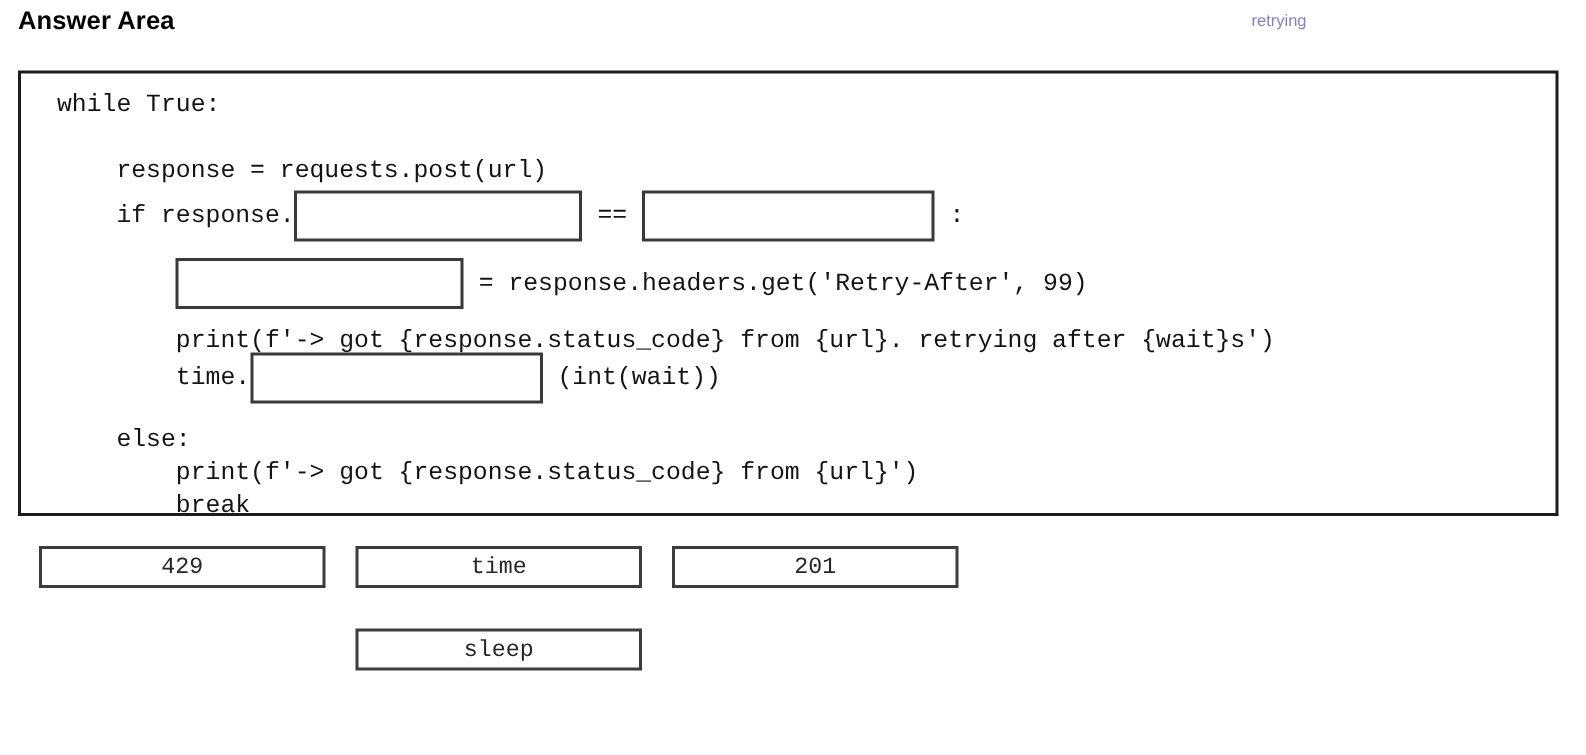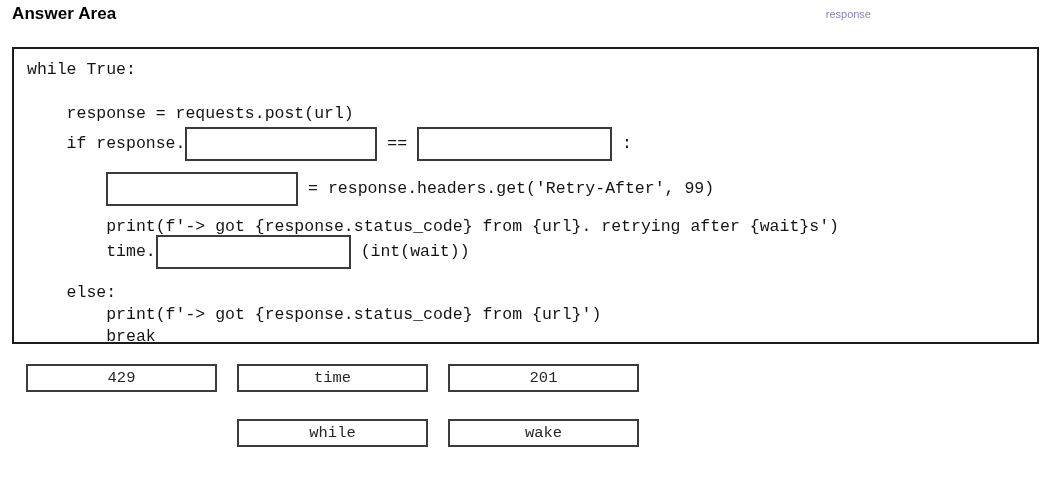--- a/index.html
+++ b/index.html
@@ -48,21 +48,21 @@
     left: 12px;
     top: 47px;
     width: 1027px;
     height: 297px;
     border: 2px solid #1c1c1c;
     background: #ffffff;
     box-sizing: border-box;
   }
   .code-area {
     position: absolute;
-    left: 1px; top: 0;
+    left: 12px; top: 0;
     width: 100%;
     height: 100%;
     font-family: "Liberation Mono", "DejaVu Sans Mono", monospace;
     font-size: 16.5px;
     color: #141414;
     white-space: pre;
   }
   .code-line {
     position: absolute;
     left: 0;
@@ -110,30 +110,29 @@
     align-items: center;
     justify-content: center;
     cursor: pointer;
   }
 </style>
 </head>
 <body>
 
 <div id="header">
   <div id="page-title">Answer Area</div>
-  <div id="watermark">response</div>
+  <div id="watermark">retrying</div>
 </div>
 
 <div id="code-panel">
   <div class="code-area" id="code-area"><div class="code-line" style="top: 9px; left: 12px;"><span class="code-txt">while True:</span></div><div class="code-line" style="top: 53px; left: 12px;"><span class="code-txt">    response = requests.post(url)</span></div><div class="code-line" style="top: 83px; left: 12px;"><span class="code-txt">    if response.</span><span class="slot" style="width: 192px; height: 34px;"></span><span class="code-txt"> == </span><span class="slot" style="width: 195px; height: 34px;"></span><span class="code-txt"> :</span></div><div class="code-line" style="top: 128px; left: 12px;"><span class="code-txt">        </span><span class="slot" style="width: 192px; height: 34px;"></span><span class="code-txt"> = response.headers.get('Retry-After', 99)</span></div><div class="code-line" style="top: 166px; left: 12px;"><span class="code-txt">        print(f'-&gt; got {response.status_code} from {url}. retrying after {wait}s')</span></div><div class="code-line" style="top: 191px; left: 12px;"><span class="code-txt">        time.</span><span class="slot" style="width: 195px; height: 34px;"></span><span class="code-txt"> (int(wait))</span></div><div class="code-line" style="top: 232px; left: 12px;"><span class="code-txt">    else:</span></div><div class="code-line" style="top: 254px; left: 12px;"><span class="code-txt">        print(f'-&gt; got {response.status_code} from {url}')</span></div><div class="code-line" style="top: 276px; left: 12px;"><span class="code-txt">        break</span></div></div>
 </div>
 
 <div id="tile-tray">
     <div class="tile-row" style="top: 0px;">
       <div class="tile" style="left: 0px;">429</div>
       <div class="tile" style="left: 211px;">time</div>
       <div class="tile" style="left: 422px;">201</div>
     </div>
     <div class="tile-row" style="top: 55px;">
-      <div class="tile" style="left: 211px;">while</div>
-      <div class="tile" style="left: 422px;">wake</div>
+      <div class="tile" style="left: 211px;">sleep</div>
     </div>
   </div>
 
 </body></html>

